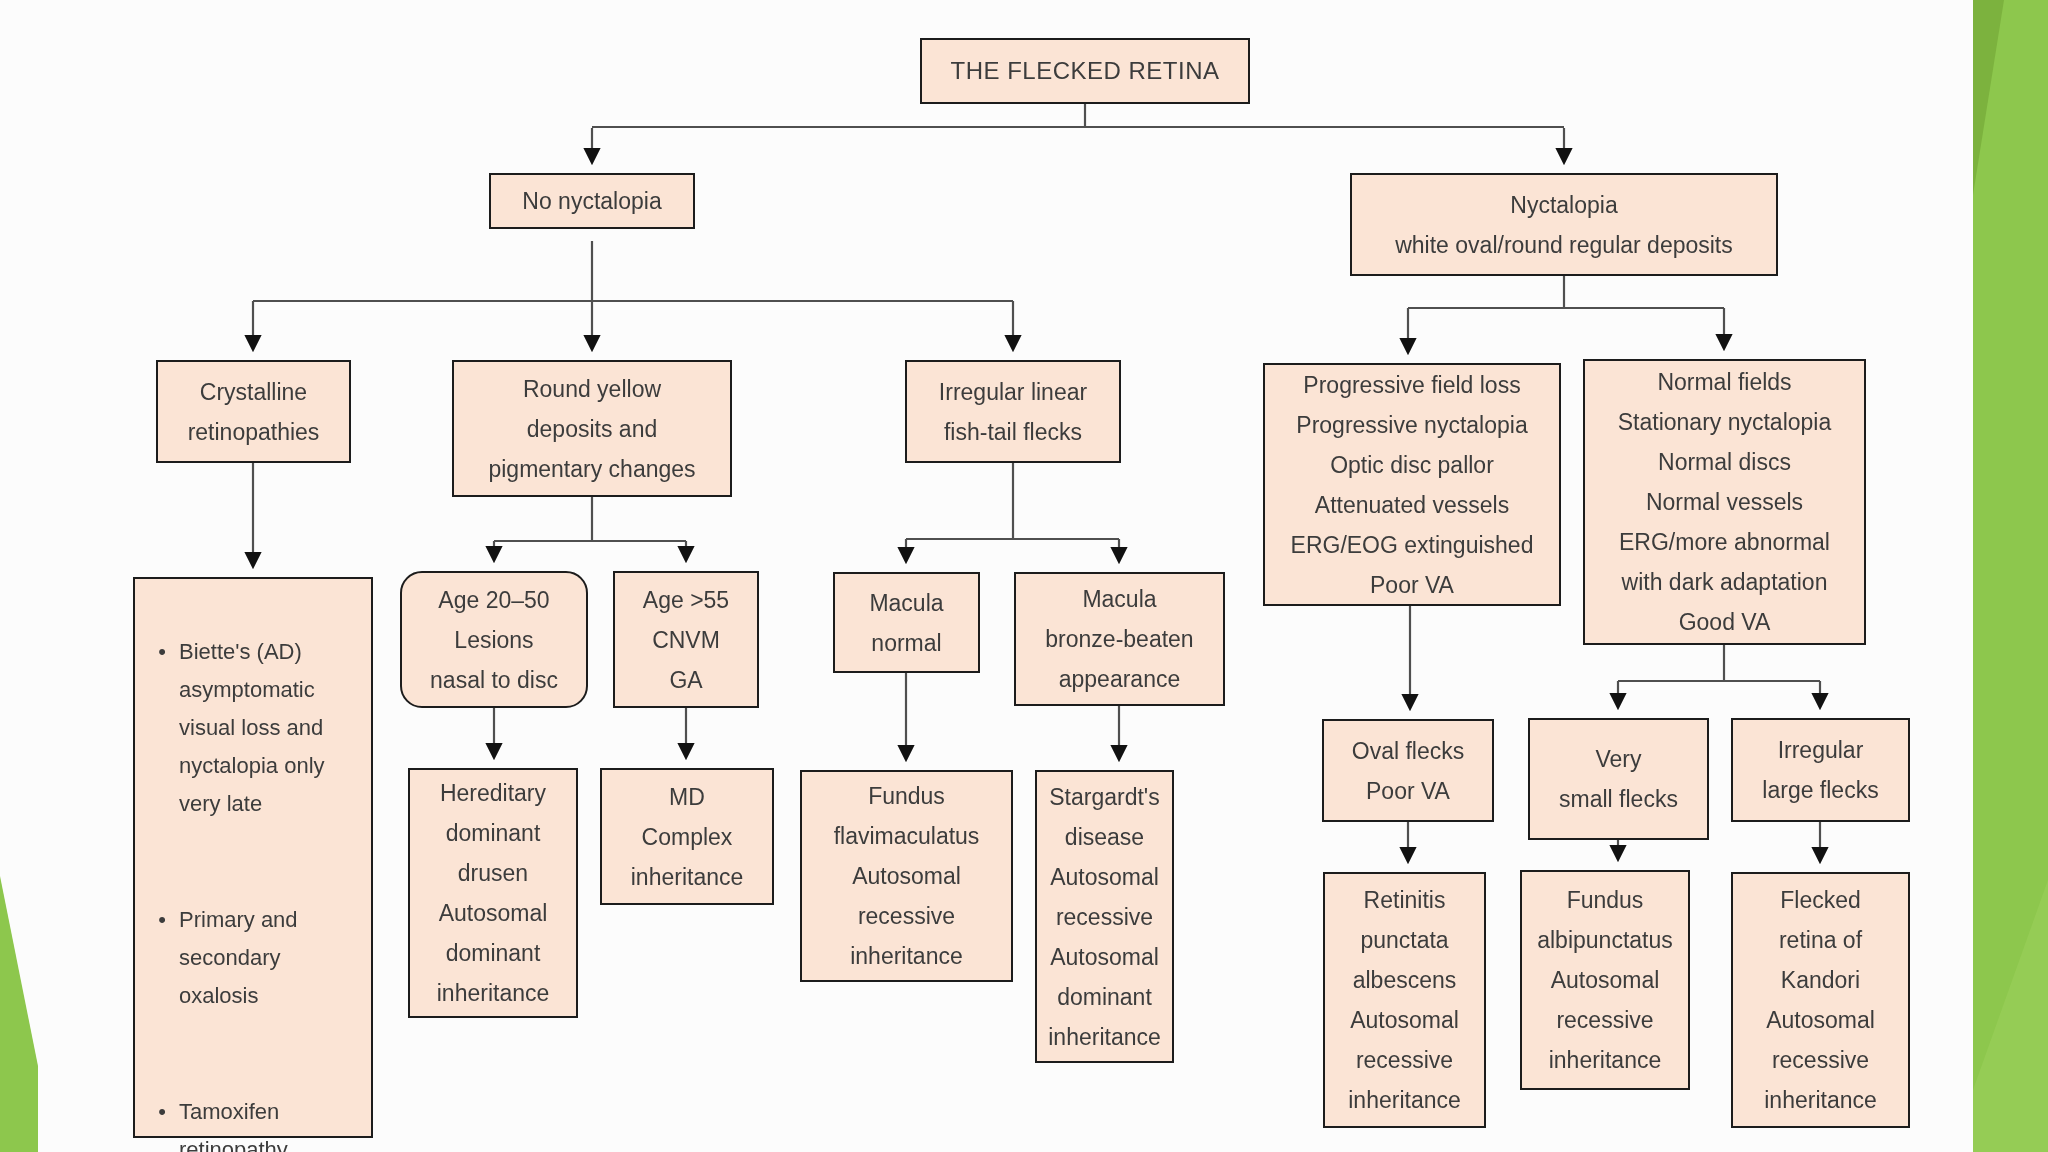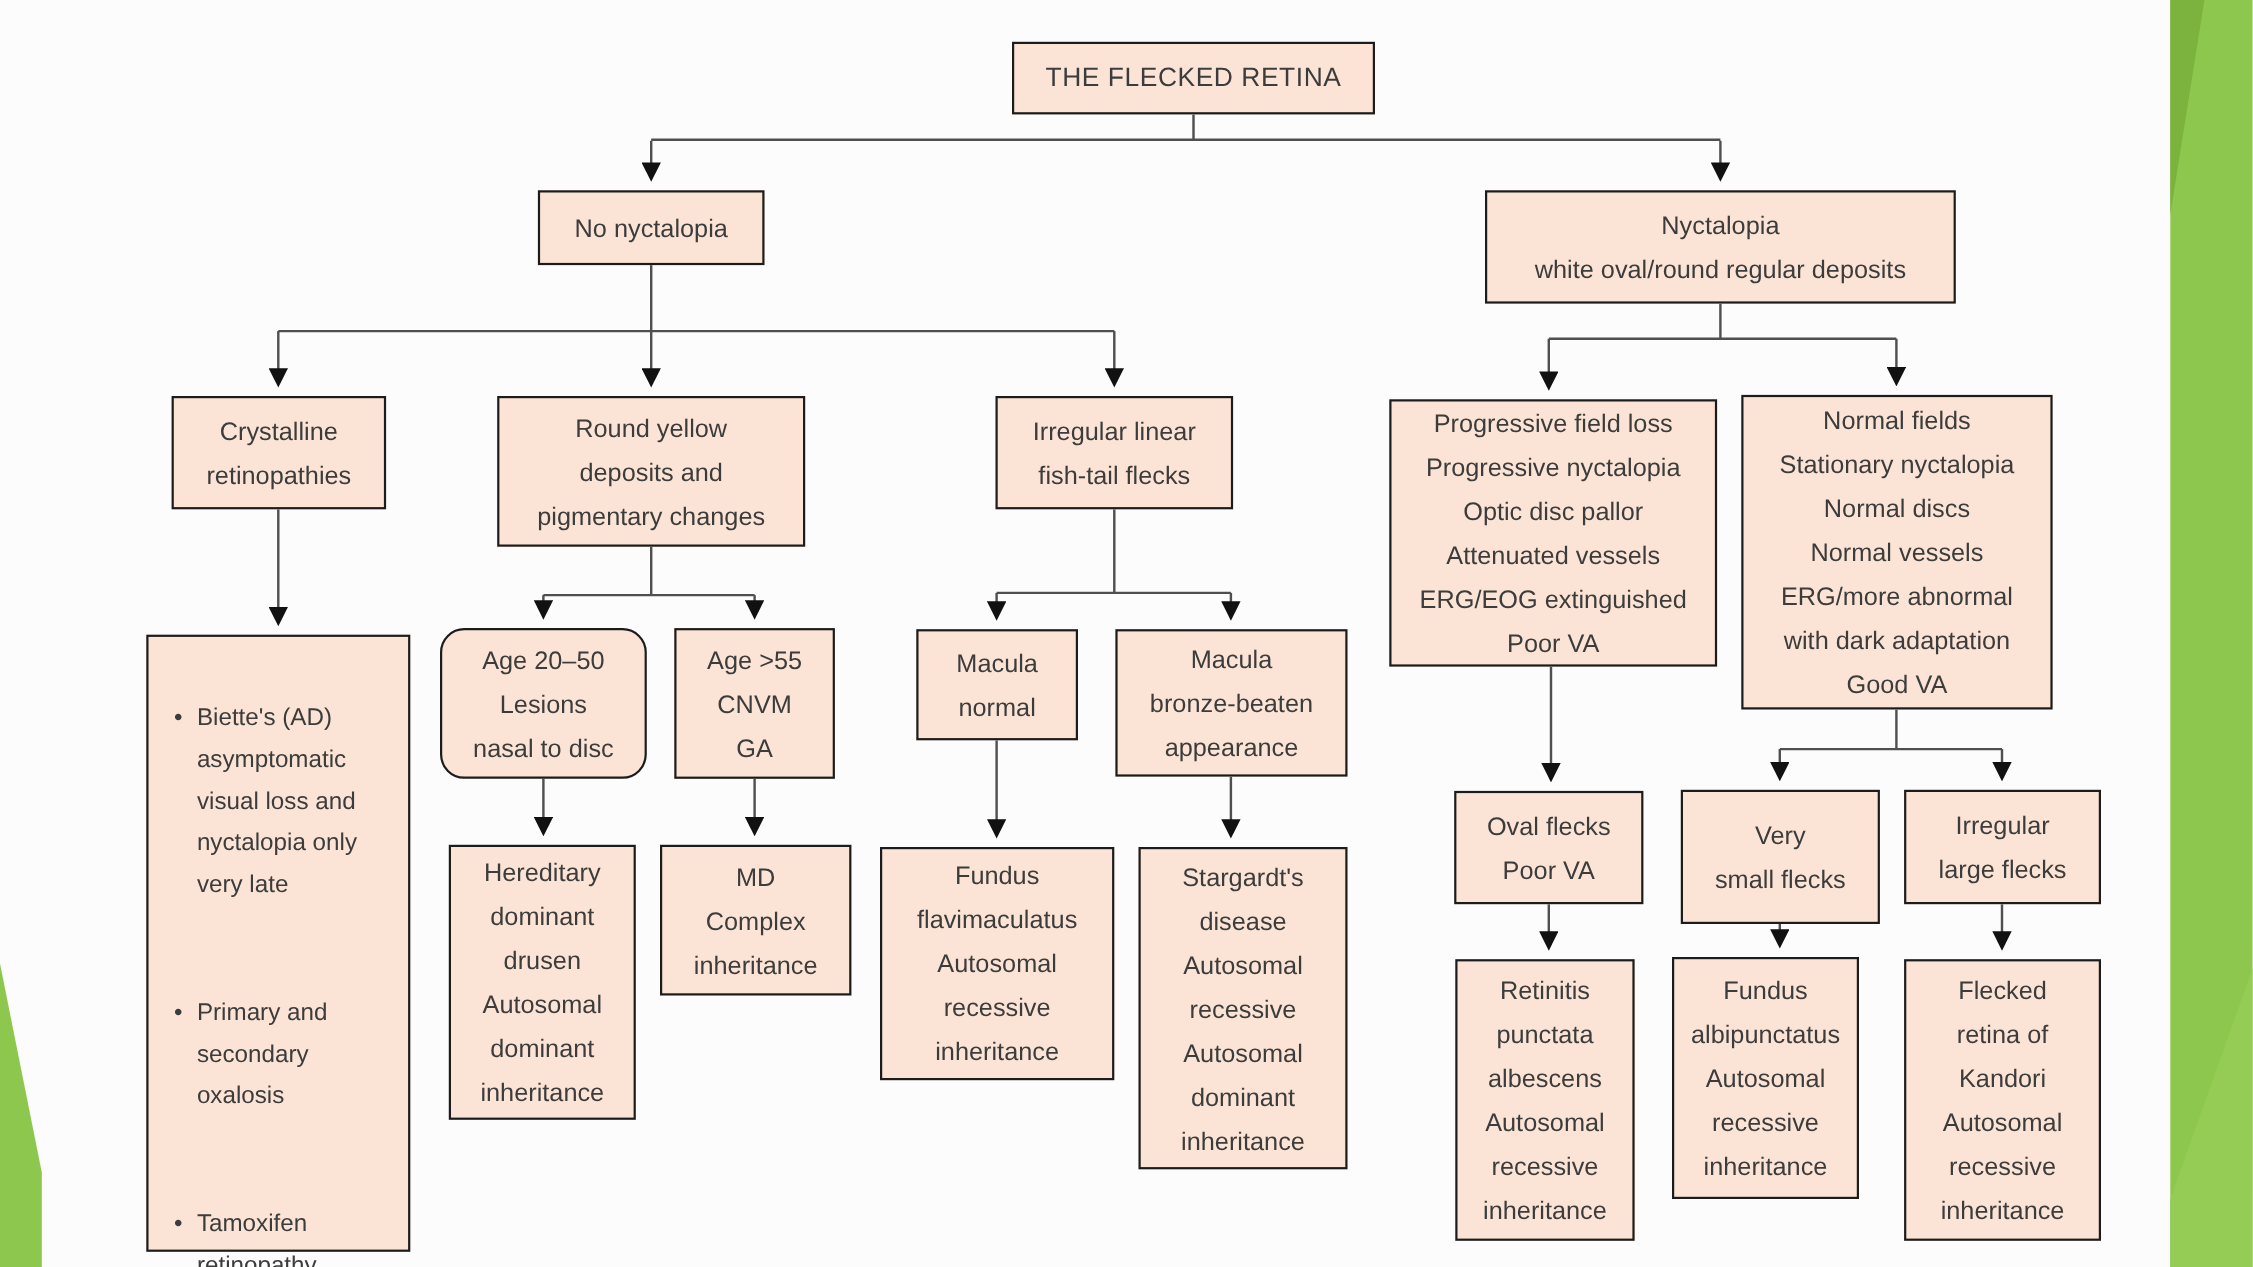--- a/index.html
+++ b/index.html
@@ -18,35 +18,35 @@
     background:#fbe4d5;
     border:2px solid #1c1c1c;
     color:#3c3c3c;
     display:flex;align-items:center;justify-content:center;
     text-align:center;
     white-space:pre-line;
     font-size:23px;line-height:40px;
     z-index:2;
   }
   .n-title{left:920px;top:38px;width:330px;height:66px;font-size:24px;letter-spacing:.5px;}
-  .n-no-nyctalopia{left:489px;top:173px;width:206px;height:68px;}
+  .n-no-nyctalopia{left:489px;top:173px;width:206px;height:56px;}
   .n-nyctalopia{left:1350px;top:173px;width:428px;height:103px;}
   .n-crystalline{left:156px;top:360px;width:195px;height:103px;}
   .n-round-yellow{left:452px;top:360px;width:280px;height:137px;}
   .n-irregular-linear{left:905px;top:360px;width:216px;height:103px;}
   .n-progressive{left:1263px;top:363px;width:298px;height:243px;}
   .n-normal-fields{left:1583px;top:359px;width:283px;height:286px;}
   .n-age-20-50{left:400px;top:571px;width:188px;height:137px;border-radius:22px;}
   .n-age-55{left:613px;top:571px;width:146px;height:137px;}
   .n-hereditary{left:408px;top:768px;width:170px;height:250px;}
   .n-md-complex{left:600px;top:768px;width:174px;height:137px;}
   .n-macula-normal{left:833px;top:572px;width:147px;height:101px;}
   .n-macula-bronze{left:1014px;top:572px;width:211px;height:134px;}
   .n-fundus-flavi{left:800px;top:770px;width:213px;height:212px;}
-  .n-stargardts{left:1035px;top:770px;width:190px;height:293px;}
+  .n-stargardts{left:1035px;top:770px;width:139px;height:293px;}
   .n-oval-flecks{left:1322px;top:719px;width:172px;height:103px;}
   .n-very-small{left:1528px;top:718px;width:181px;height:122px;}
   .n-irregular-large{left:1731px;top:718px;width:179px;height:104px;}
   .n-retinitis{left:1323px;top:872px;width:163px;height:256px;}
   .n-fundus-albi{left:1520px;top:870px;width:170px;height:220px;}
   .n-flecked-kandori{left:1731px;top:872px;width:179px;height:256px;}
   .n-bullets{
     left:133px;top:577px;width:240px;height:561px;
     align-items:flex-start;justify-content:flex-start;
     text-align:left;padding:14px 6px 6px 10px;

